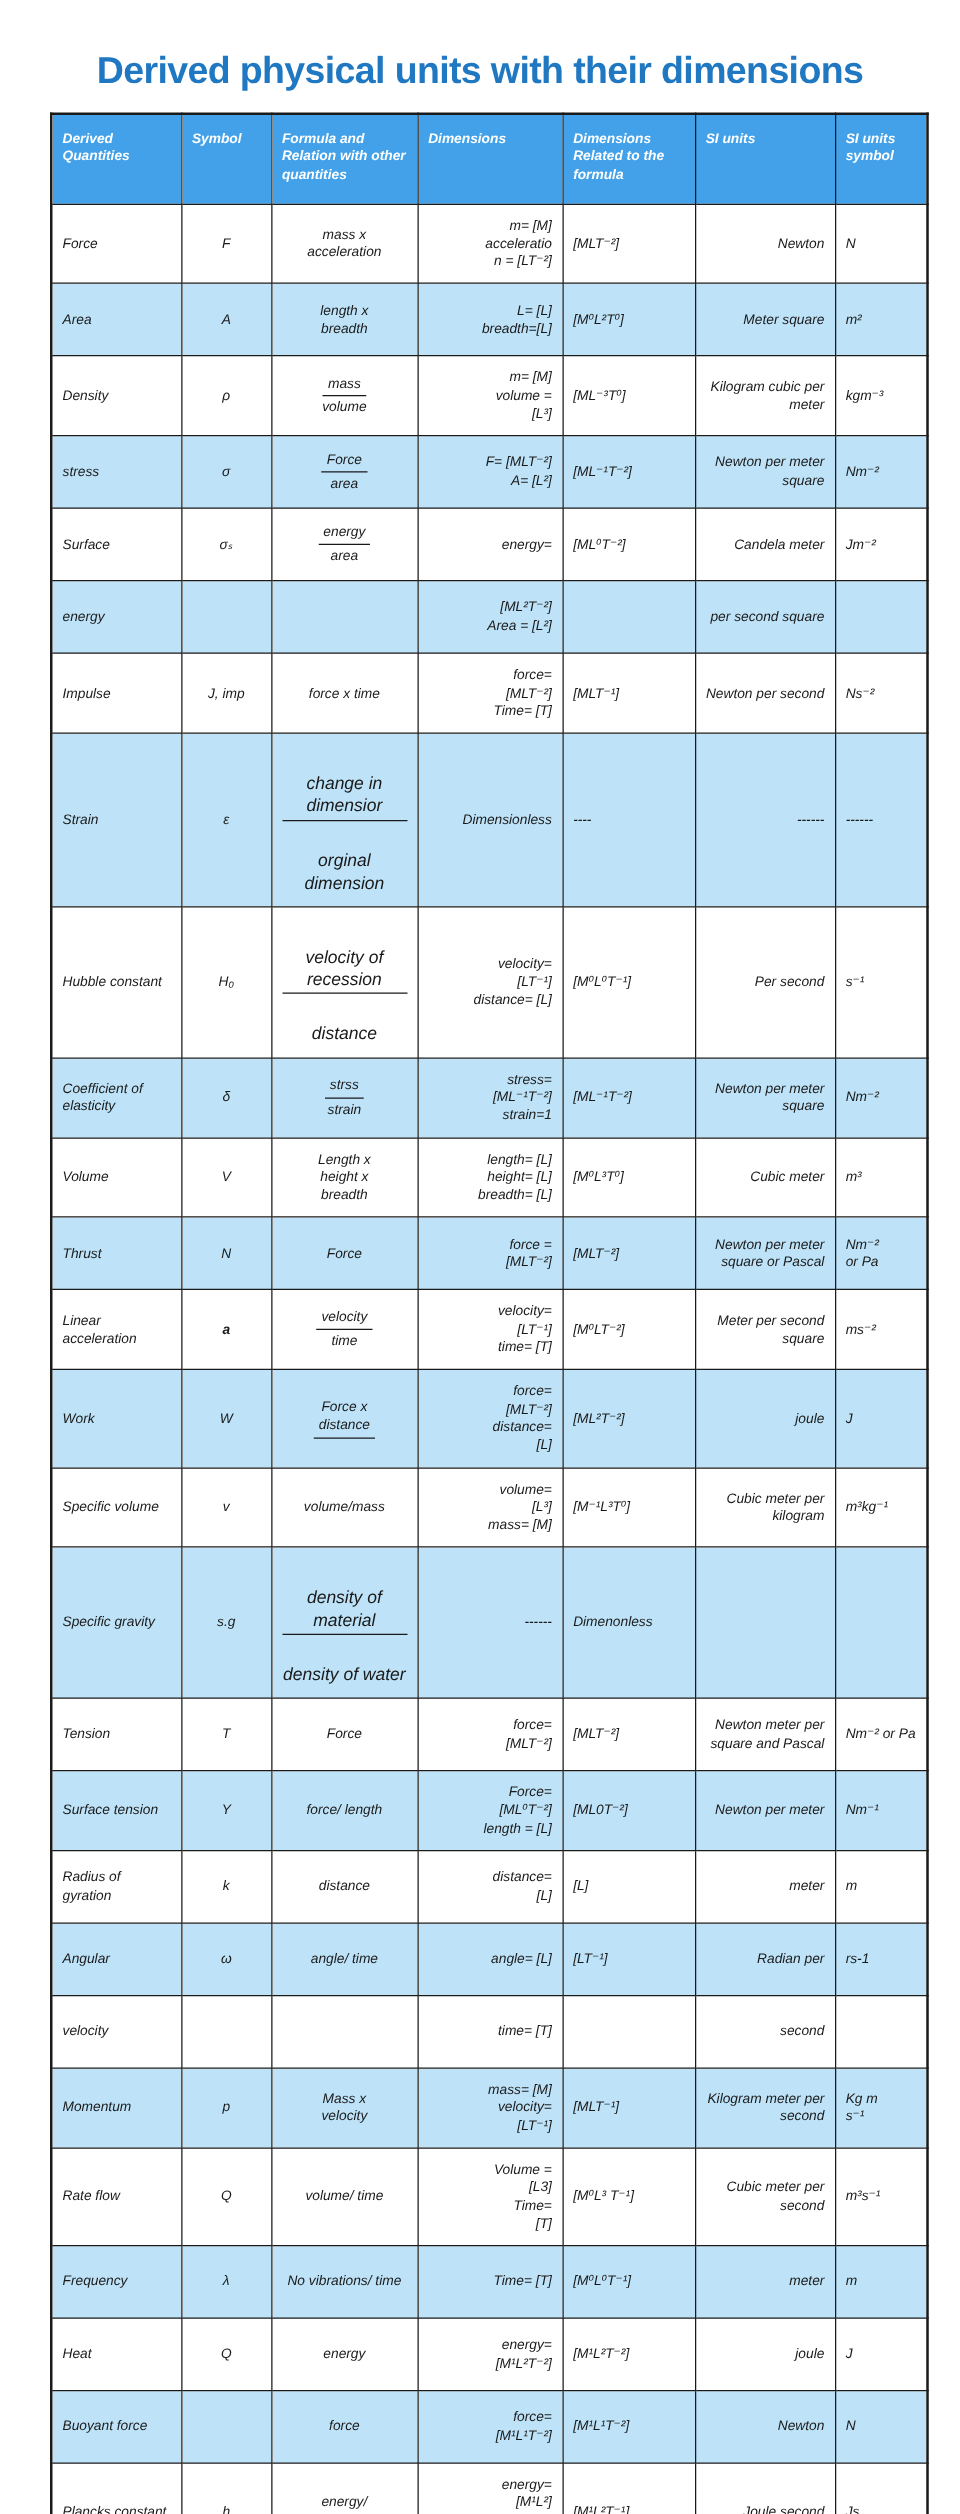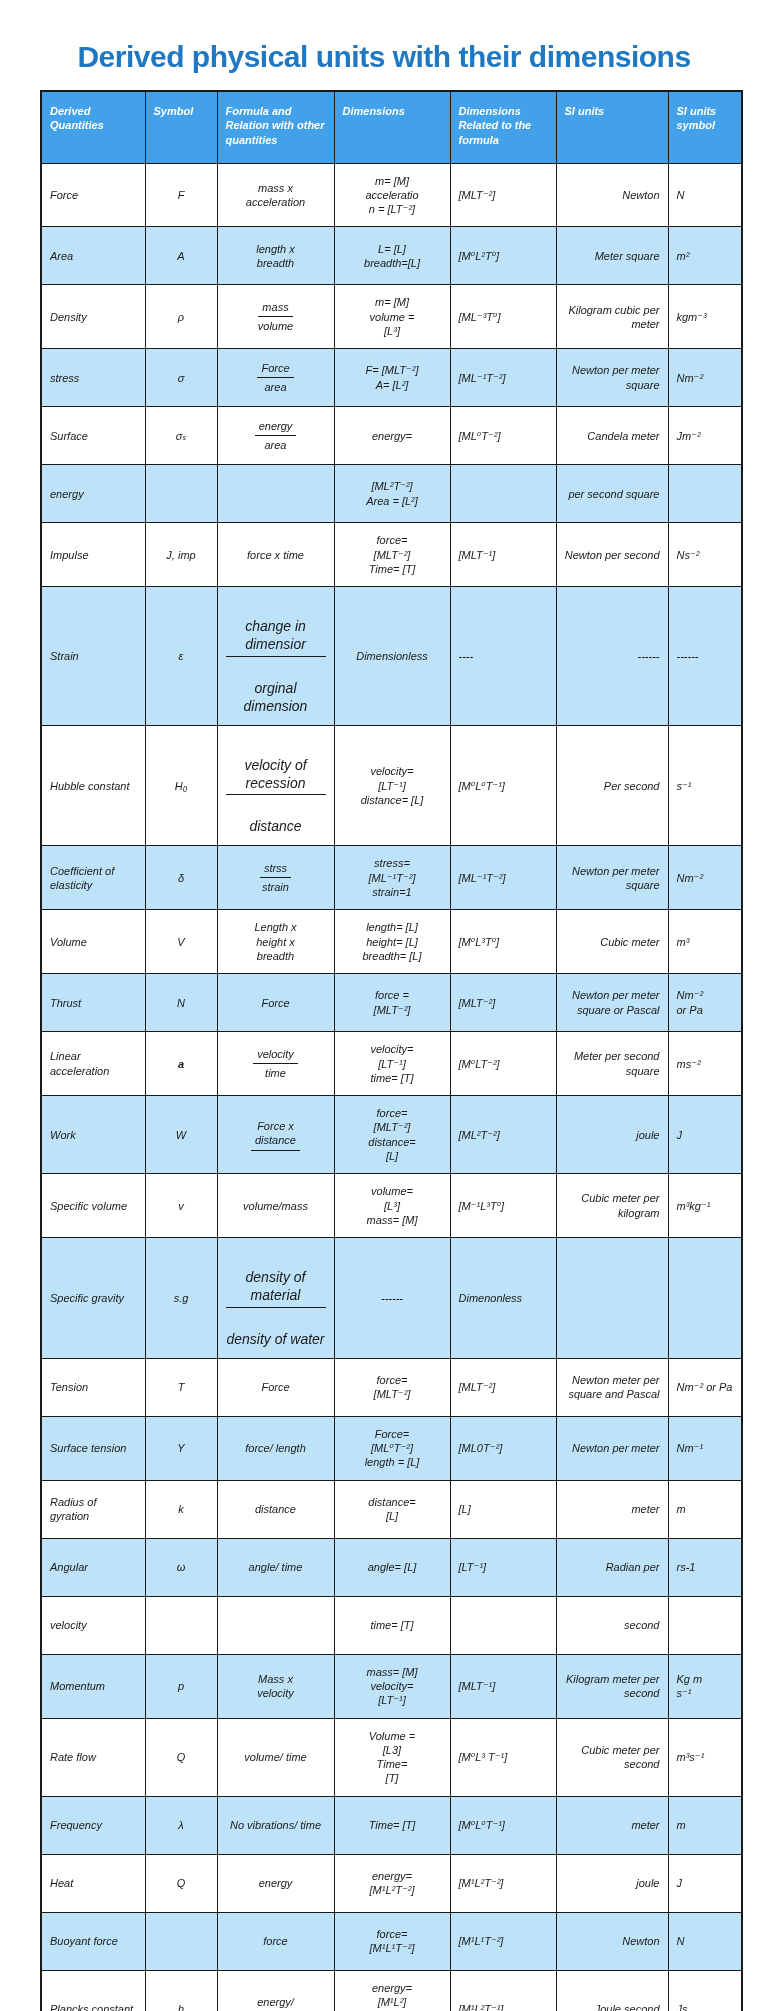--- a/index.html
+++ b/index.html
@@ -24,21 +24,21 @@
     text-align:left;vertical-align:top;padding-top:12px;
   }
   table.units tr{height:58px;}
   table.units thead tr{height:72px;}
   table.units tbody tr.alt td{background:#bee3f8;}
   table.units tbody tr td{background:#ffffff;}
   
   td.c0{text-align:left;padding-left:14px;}
   td.c1{text-align:center;}
   td.c2{text-align:center;}
-  td.c3{text-align:center;padding-left:14px;}
+  td.c3{text-align:right;padding-left:14px;}
   td.c4{text-align:left;padding-left:14px;}
   td.c5{text-align:right;padding-left:12px;}
   td.c6{text-align:left;padding-left:12px;}
   th.h1,th.h3,th.h6{text-align:center;}
   
   .frac{display:inline-block;text-align:center;}
   .frac-top{border-bottom:1.4px solid #1a1a1a;padding:0 4px 2px 4px;}
   .frac-bot{padding-top:2px;}
   .small-frac .frac-top,.small-frac .frac-bot{font-size:14px;margin-top:20px;}
   

